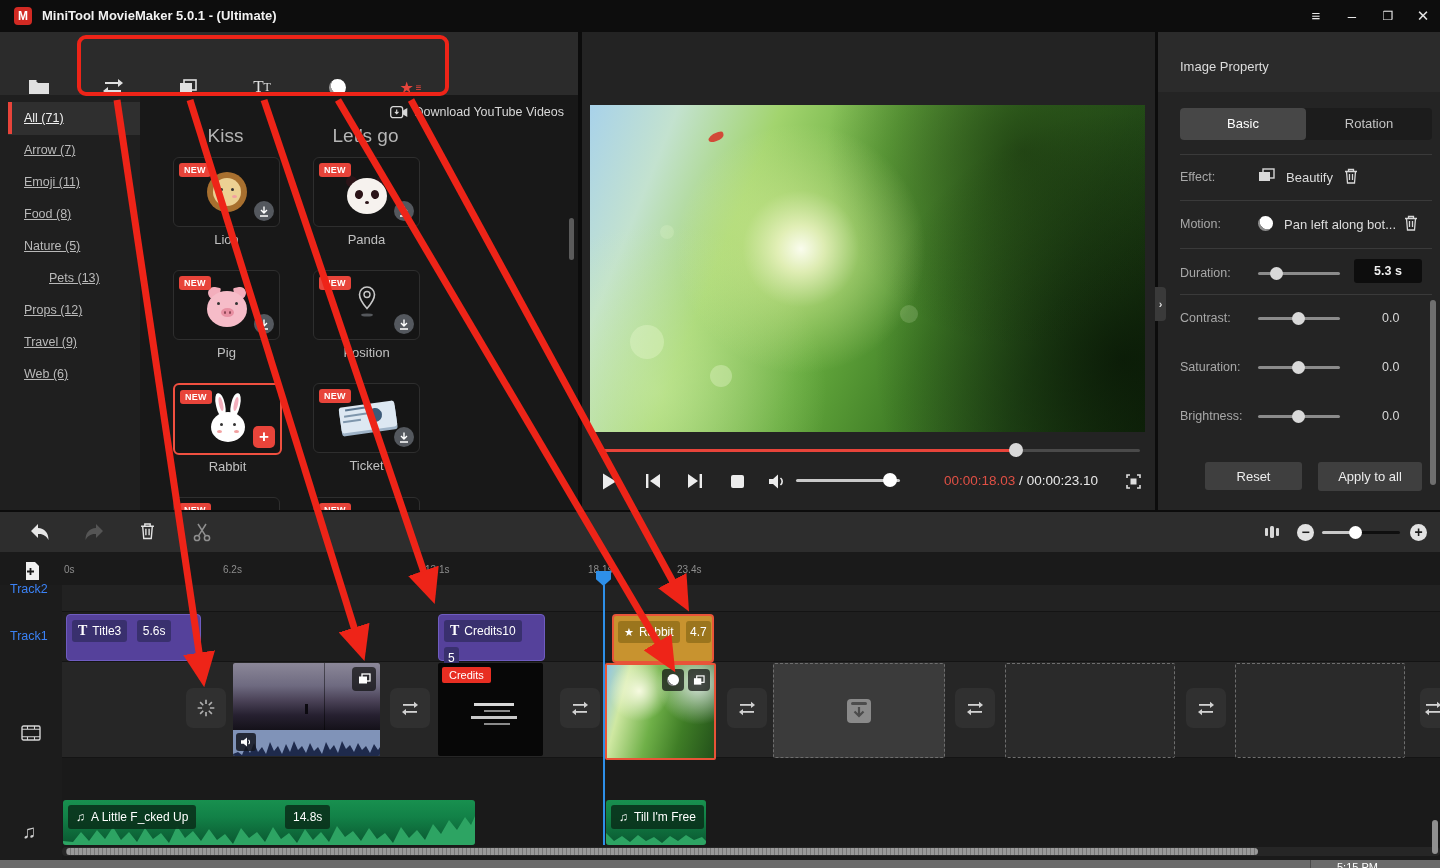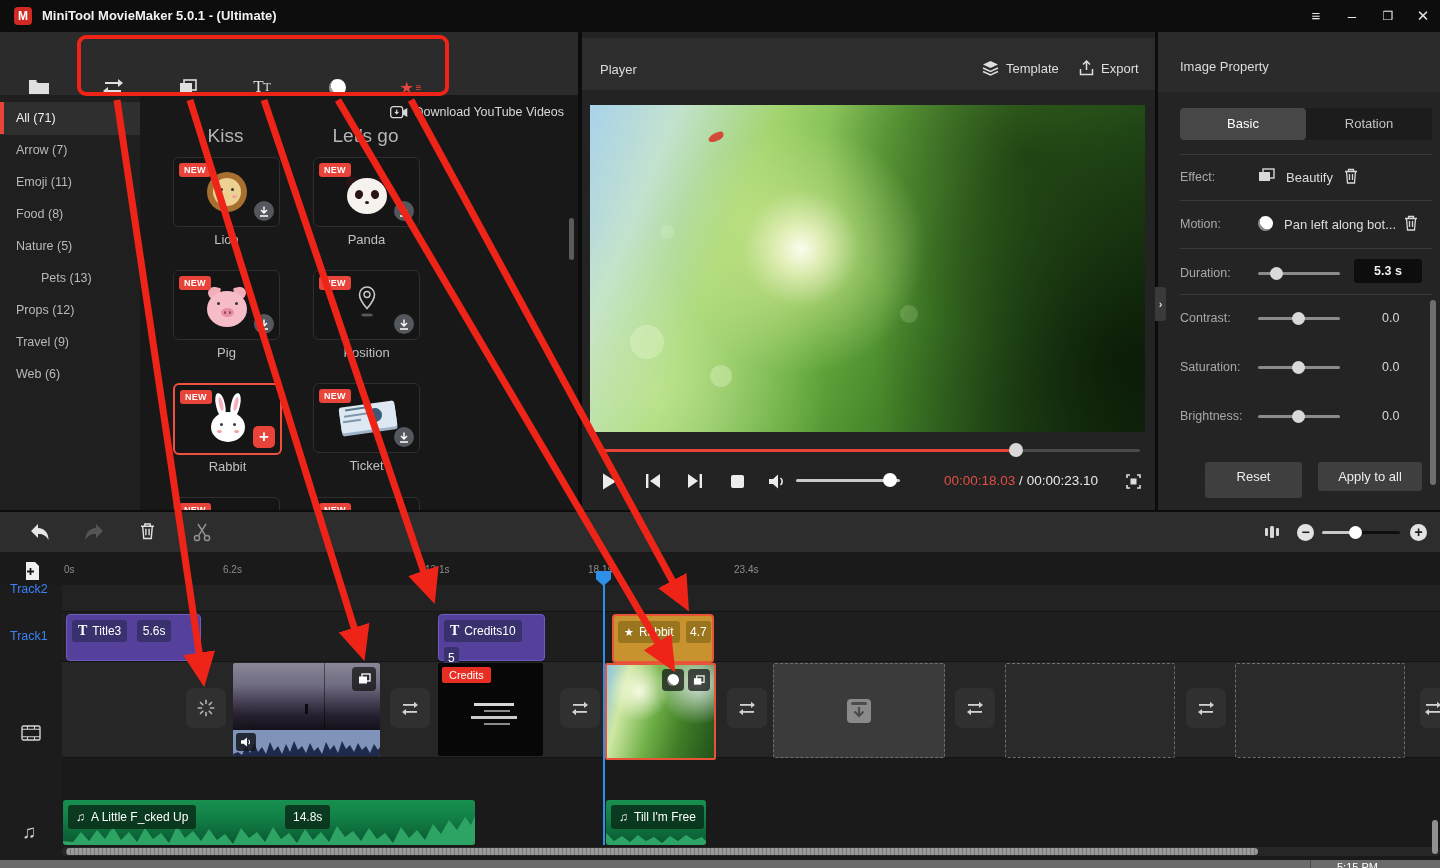--- a/index.html
+++ b/index.html
@@ -12,21 +12,21 @@
   .apptitle{left:42px;top:8px;color:#f2f2f2;font-size:13px;font-weight:bold;}
   .winbtn{top:4px;width:26px;height:24px;color:#e6e6e6;font-size:15px;text-align:center;line-height:24px;}
   
   .toolstrip{left:0;top:32px;width:578px;height:63px;background:#2b2b2b;}
   .tool{top:42px;width:74px;height:50px;text-align:center;}
   .tool .ticon{height:26px;display:flex;align-items:center;justify-content:center;}
   .tool .tlabel{font-size:12px;color:#cdcdcd;margin-top:2px;}
   .tool.red .tlabel{color:#e8453c;}
   
   .sidepanel{left:0;top:95px;width:140px;height:415px;background:#1f1f1f;}
-  .cat{left:0;width:140px;height:33px;line-height:32px;padding-left:16px;color:#b9b9b9;font-size:12.5px;}
+  .cat{left:8px;width:140px;height:33px;line-height:32px;padding-left:16px;color:#b9b9b9;font-size:12.5px;text-decoration:underline;}
   .cat.sel{background:#2f2f2f;color:#efefef;}
   .cat.sel::before{content:"";position:absolute;left:0;top:0;width:4px;height:32px;background:#e8443a;}
   .gridarea{left:140px;top:95px;width:438px;height:415px;background:#181818;overflow:hidden;}
   .dlrow{position:absolute;right:14px;top:10px;display:flex;align-items:center;gap:7px;color:#d8d8d8;font-size:12.5px;}
   .rowlabel{position:absolute;top:30px;width:105px;text-align:center;color:#b5b5b5;font-size:19px;}
   .card{position:absolute;width:105px;height:68px;background:#151515;border:1px solid #2e2e2e;border-radius:6px;}
   .card.selcard{border:2px solid #f05040;}
   .newbadge{position:absolute;left:5px;top:5px;background:#e8443a;color:#fff;font-size:9px;font-weight:bold;
     padding:2px 5px;border-radius:3px;letter-spacing:.3px;}
   .cardlabel{position:absolute;top:74px;width:105px;text-align:center;color:#c0c0c0;font-size:13px;}
@@ -292,38 +292,20 @@
   <div class="card" style="left:33px;top:402px;height:13px;border-radius:6px 6px 0 0;overflow:hidden;">
     <div class="newbadge">NEW</div>
   </div>
   <div class="card" style="left:173px;top:402px;height:13px;border-radius:6px 6px 0 0;overflow:hidden;">
     <div class="newbadge">NEW</div>
   </div>
   <div class="gscroll"></div>
 </div>
 
 <div class="r playerpanel">
-  <div class="phead">
-    <div class="r ptitle">Player</div>
-    <div class="r pbtn" style="left:400px;">
-      <svg width="17" height="16" viewBox="0 0 17 16" fill="none" stroke="#dedede" stroke-width="1.4">
-          <path d="M8.5 1 L16 4.5 8.5 8 1 4.5 z" fill="#dedede" stroke="none"></path>
-          <path d="M1 8 l7.5 3.5 L16 8"></path>
-          <path d="M1 11.5 l7.5 3.5 L16 11.5"></path>
-        </svg>
-      <span>Template</span>
-    </div>
-    <div class="r pbtn" style="left:497px;">
-      <svg width="15" height="16" viewBox="0 0 15 16" fill="none" stroke="#dedede" stroke-width="1.5">
-          <path d="M7.5 10 V1.5 M4 4.5 L7.5 1 11 4.5"></path>
-          <path d="M1.5 9 v5.5 h12 V9"></path>
-        </svg>
-      <span>Export</span>
-    </div>
-  </div>
   <div class="r video">
     <div class="scene"></div>
     <div class="bokeh" style="left:40px;top:220px;width:34px;height:34px;"></div>
     <div class="bokeh" style="left:120px;top:260px;width:22px;height:22px;"></div>
     <div class="bokeh" style="left:310px;top:200px;width:18px;height:18px;opacity:.5;"></div>
     <div class="bokeh" style="left:70px;top:120px;width:14px;height:14px;opacity:.6;"></div>
     <div class="bird"></div>
   </div>
   <div class="r seektrack"></div>
   <div class="r seekfill"></div>
@@ -412,21 +394,21 @@
   <div class="r prow-label" style="left:22px;top:328px;">Saturation:</div>
   <div class="r sl-track" style="left:100px;top:334px;width:82px;"></div>
   <div class="r sl-handle" style="left:134px;top:334px;"></div>
   <div class="r pvalue" style="left:224px;top:328px;">0.0</div>
 
   <div class="r prow-label" style="left:22px;top:377px;">Brightness:</div>
   <div class="r sl-track" style="left:100px;top:383px;width:82px;"></div>
   <div class="r sl-handle" style="left:134px;top:383px;"></div>
   <div class="r pvalue" style="left:224px;top:377px;">0.0</div>
 
-  <div class="r pbtn2" style="left:47px;top:430px;width:97px;height:36px;">Reset</div>
+  <div class="r pbtn2" style="left:47px;top:430px;width:97px;height:28px;">Reset</div>
   <div class="r pbtn2" style="left:160px;top:430px;width:104px;height:29px;">Apply to all</div>
   <div class="r pscroll"></div>
 </div>
 <div class="r collapse">›</div>
 
 <div class="r tltoolbar">
   <svg class="r" style="left:30px;top:11px;" width="20" height="18" viewBox="0 0 20 18">
       <path d="M8 5 L8 1 L1 8 L8 15 L8 11 C13 10.5 16.5 13 18.5 17 C18.5 9.5 14.5 5.5 8 5 Z" fill="#e6e6e6"></path>
     </svg>
   <svg class="r" style="left:84px;top:11px;transform:scaleX(-1);" width="20" height="18" viewBox="0 0 20 18">
@@ -454,21 +436,21 @@
   <div class="r" style="left:1349px;top:14px;width:13px;height:13px;border-radius:50%;background:#fff;"></div>
   <div class="r zoomcirc" style="left:1410px;top:12px;">+</div>
 </div>
 
 <div class="r tlarea">
   <div class="r ruler">
     <div class="tick" style="left:2px;">0s</div>
     <div class="tick" style="left:161px;">6.2s</div>
     <div class="tick" style="left:363px;">13.1s</div>
     <div class="tick" style="left:526px;">18.1s</div>
-    <div class="tick" style="left:672px;">23.4s</div>
+    <div class="tick" style="left:615px;">23.4s</div>
   </div>
   <svg class="r" style="left:21px;top:9px;" width="20" height="20" viewBox="0 0 20 20">
       <path d="M5 1 h9 l4 4 v14 h-13 z" fill="#f0f0f0"></path>
       <path d="M9.5 7 v7 M6 10.5 h7" stroke="#1a1a1a" stroke-width="1.8"></path>
     </svg>
   <div class="r row2"></div>
   <div class="r row1"></div>
   <div class="r rowv"></div>
   <div class="r trackcol">
     <div class="r trklabel" style="left:10px;top:-7px;height:20px;overflow:hidden;line-height:22px;">Track2</div>

